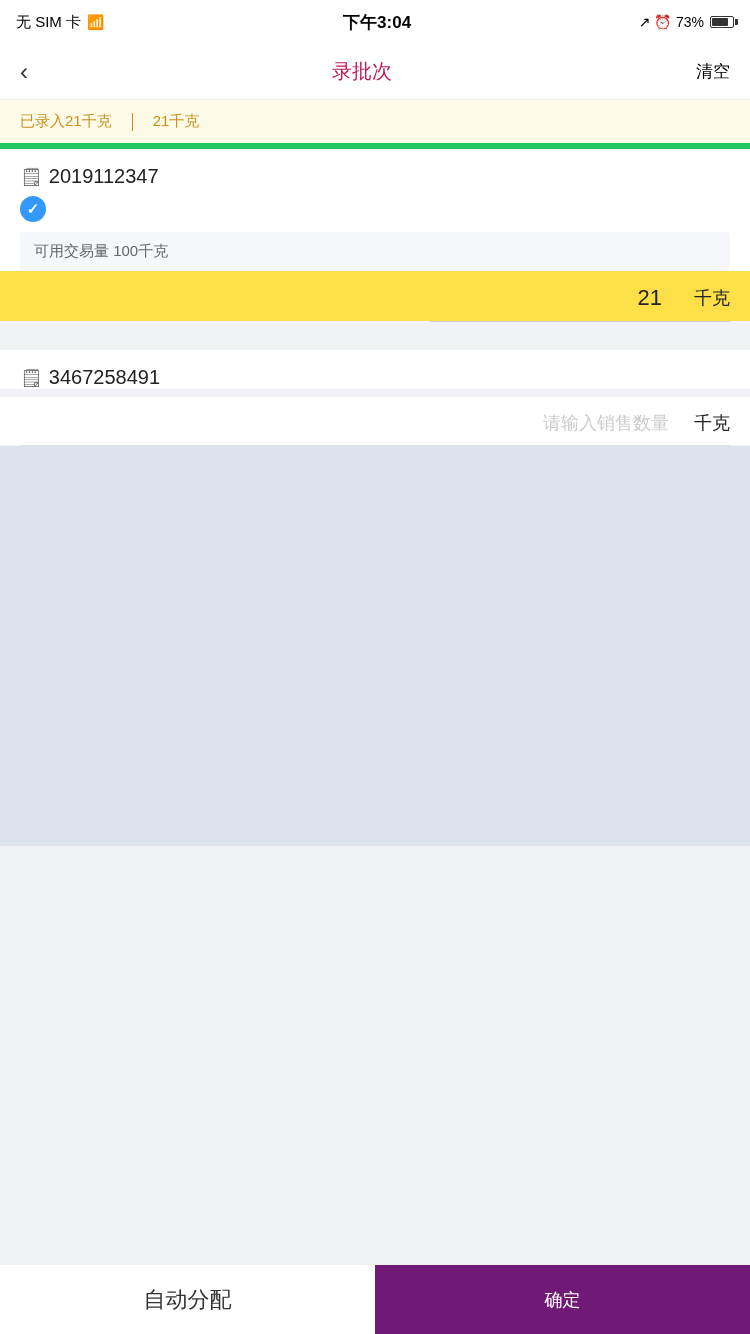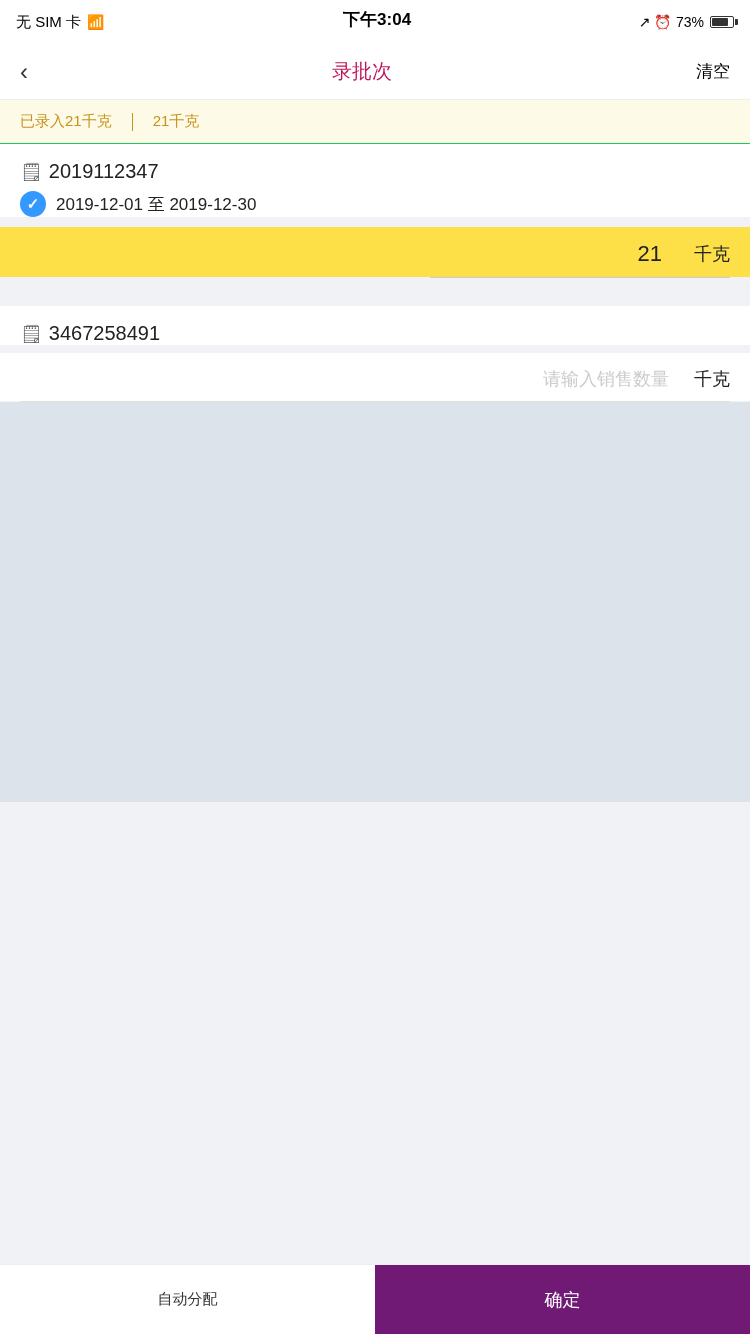--- a/index.html
+++ b/index.html
@@ -10,20 +10,21 @@
       width: 750px;
       min-height: 1334px;
       overflow-x: hidden;
     }
 
     
     .status-bar {
       height: 44px;
       background: #fff;
       display: flex;
+      align-items: center;
       justify-content: space-between;
       padding: 8px 16px;
       font-size: 15px;
       font-weight: 500;
     }
     .status-left { display: flex; align-items: center; gap: 6px; font-size: 15px; }
     .status-center { font-size: 17px; font-weight: 600; margin-left: 11px; }
     .status-right { display: flex; align-items: center; gap: 4px; font-size: 14px; }
     .wifi-icon { font-size: 14px; }
     .battery-icon {
@@ -78,21 +79,21 @@
       cursor: pointer;
     }
 
     
     .summary-banner {
       background: #fefae8;
       padding: 12px 20px;
       display: flex;
       align-items: center;
       gap: 4px;
-      border-bottom: 1px solid #22c55e;
+      border-bottom: 6px solid #22c55e;
     }
     .summary-item {
       font-size: 15px;
       color: #c8921a;
       font-weight: 400;
     }
     .summary-divider {
       width: 1px;
       height: 18px;
       background: #c8921a;
@@ -234,21 +235,21 @@
       height: 70px;
       display: flex;
       background: #fff;
       border-top: 1px solid #eee;
     }
     .btn-auto {
       flex: 1;
       display: flex;
       align-items: center;
       justify-content: center;
-      font-size: 15px;
+      font-size: 22px;
       color: #333;
       background: #fff;
       cursor: pointer;
       border: none;
     }
     .btn-confirm {
       flex: 1;
       display: flex;
       align-items: center;
       justify-content: center;
@@ -290,21 +291,23 @@
   <span class="summary-item">21千克</span>
 </div>
 
 <div class="batch-card">
   <div class="batch-header">
     <span class="batch-icon">🗒</span>
     <span class="batch-id">2019112347</span>
   </div>
   <div class="batch-date-row">
     <div class="radio-circle checked"></div>
-    <span class="batch-date">2019-12-01 至 2019-12-30</span>
+  </div>
+  <div class="avail-box">
+    <span class="avail-text">可用交易量 100千克</span>
   </div>
 </div>
 <div class="qty-row">
   <span class="qty-value">21</span>
   <span style="width:16px; display:inline-block;"></span>
   <span class="qty-unit">千克</span>
 </div>
 <div style="display:flex; justify-content:flex-end; padding: 0 20px 16px;">
   <div style="width:300px; height:1px; background:#ccc;"></div>
 </div>

